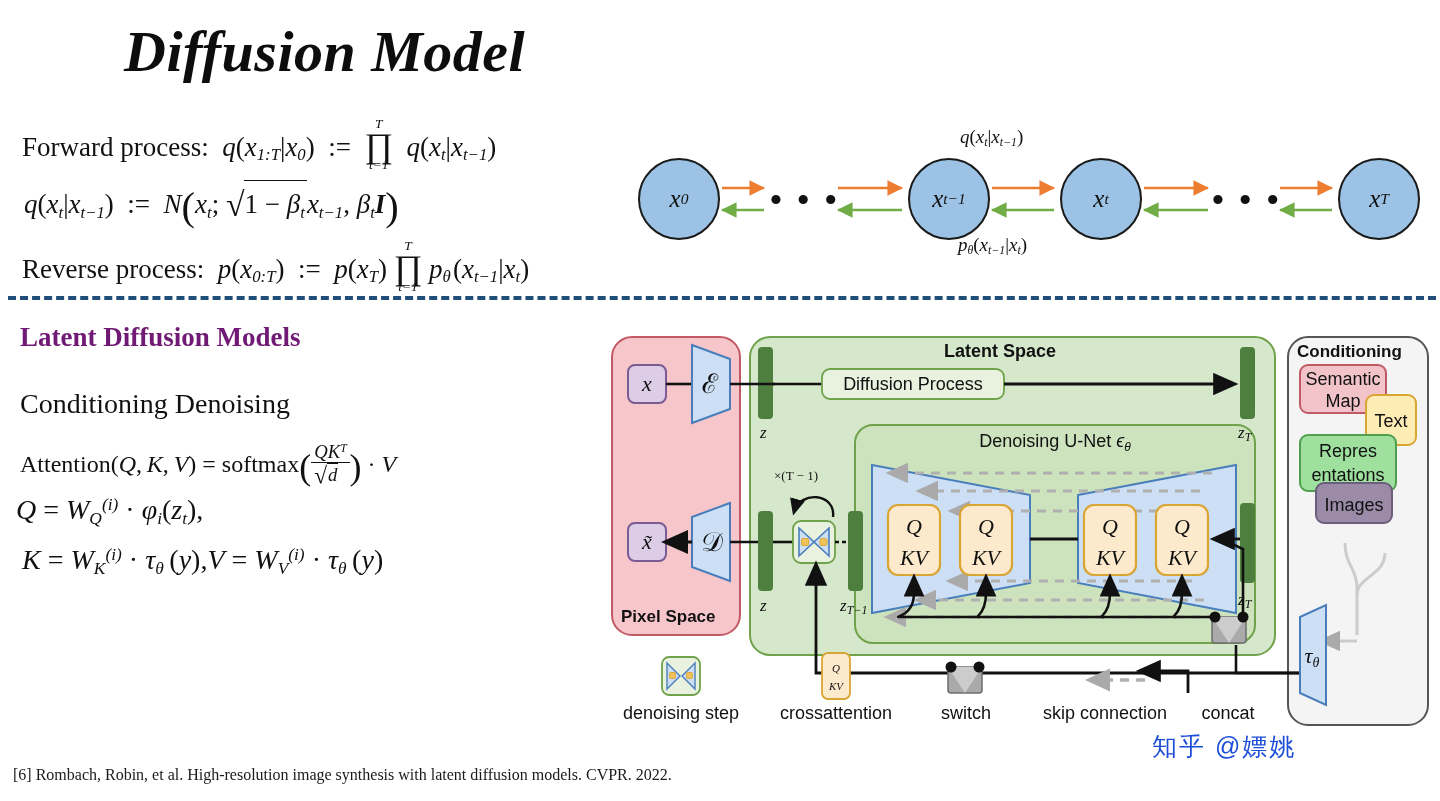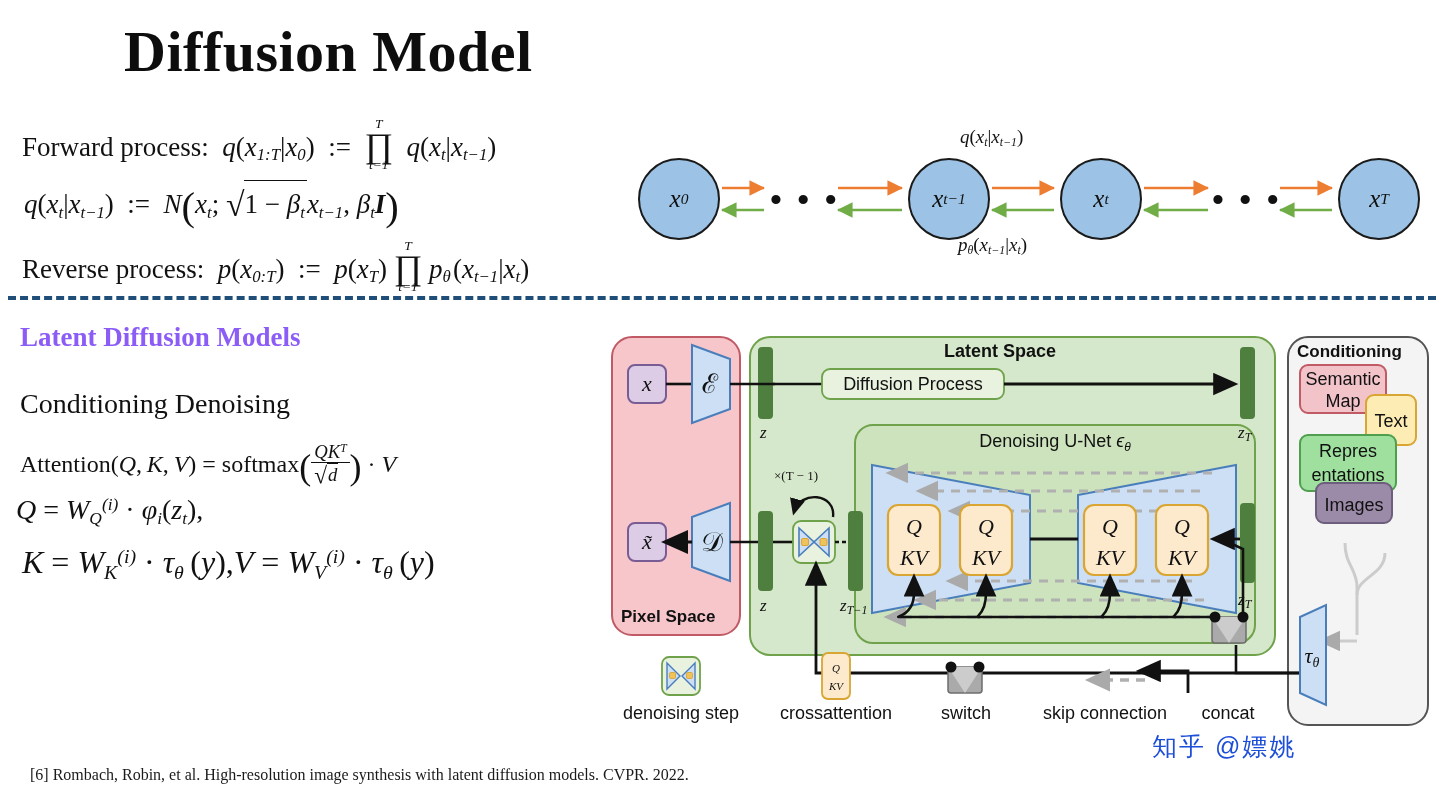--- a/index.html
+++ b/index.html
@@ -10,21 +10,21 @@
     font-family: "Liberation Serif", serif;
     overflow: hidden;
     position: relative;
   }
 
   
   .slide-title {
     position: absolute; left: 124px; top: 18px;
     font-family: "Liberation Serif", serif;
     font-weight: bold; font-size: 58px; letter-spacing: 0.5px;
-    color: #0d0d0d; white-space: nowrap;
+    color: #0d0d0d; white-space: nowrap; font-style: italic;
   }
 
   
   .math { font-family: "Liberation Serif", serif; color: #111; white-space: nowrap; }
   .it { font-style: italic; }
   .fwd-line {
     position: absolute; left: 22px; top: 126px; font-size: 27px;
   }
   .mid-line {
     position: absolute; left: 24px; top: 180px; font-size: 27px;
@@ -71,40 +71,40 @@
   
   .divider {
     position: absolute; left: 8px; top: 296px; width: 1428px; height: 0;
     border-top: 4px dashed #1f4e79;
   }
 
   
   .ldm-head {
     position: absolute; left: 20px; top: 322px;
     font-family: "Liberation Serif", serif; font-weight: bold;
-    font-size: 27px; color: #8b5cf6;
+    font-size: 27px; color: #701a75;
   }
   .cond-head {
     position: absolute; left: 20px; top: 388px;
     font-family: "Liberation Serif", serif; font-size: 28px; color: #111;
   }
   .attn-line { position: absolute; left: 20px; top: 442px; font-size: 24px; }
   .q-line { position: absolute; left: 16px; top: 494px; font-size: 28px; }
-  .kv-line { position: absolute; left: 22px; top: 544px; font-size: 32px; }
+  .kv-line { position: absolute; left: 22px; top: 544px; font-size: 28px; }
 
   .frac {
     display: inline-block; vertical-align: -0.45em; 
     font-size: 0.78em; line-height: 1.05;
   }
   .frac .num { display: block; padding: 0 3px; }
   .frac .den { display: block; border-top: 1.3px solid #111; padding: 0 3px; }
 
   
   .citation {
-    position: absolute; left: 30px; top: 766px;
+    position: absolute; left: 13px; top: 766px;
     font-family: "Liberation Serif", serif; font-size: 16px; color: #1a1a1a;
     white-space: nowrap;
   }
   .watermark {
     position: absolute; left: 1152px; top: 730px;
     font-family: "Liberation Sans", sans-serif; font-size: 25px;
     color: #1d4ed8; letter-spacing: 2px; white-space: nowrap;
   }
 
   

